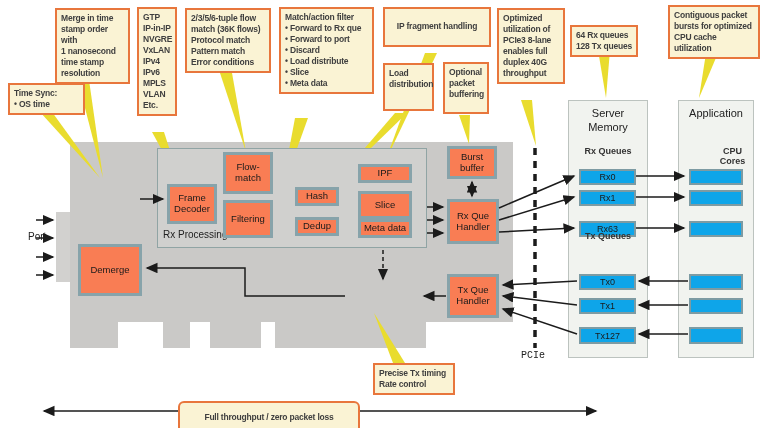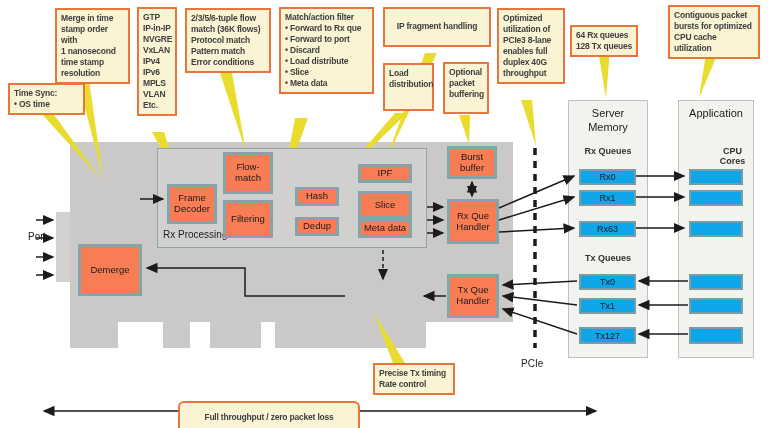--- a/index.html
+++ b/index.html
@@ -99,39 +99,39 @@
   <div class="abs comp pre" style="left:447px;top:274px;width:52px;height:44px;">Tx Que
 Handler</div>
 
   <div class="abs panel" style="left:568px;top:100px;width:80px;height:258px;">
     <div class="panel-title pre" style="top:6px;">Server
 Memory</div>
     <div class="panel-sub" style="top:45px;">Rx Queues</div>
     <div class="qbox" style="left:10px;top:68px;width:57px;height:16px;">Rx0</div>
     <div class="qbox" style="left:10px;top:89px;width:57px;height:16px;">Rx1</div>
     <div class="qbox" style="left:10px;top:120px;width:57px;height:16px;">Rx63</div>
-    <div class="panel-sub" style="top:152px;">Tx Queues</div>
+    <div class="panel-sub" style="top:130px;">Tx Queues</div>
     <div class="qbox" style="left:10px;top:173px;width:57px;height:16px;">Tx0</div>
     <div class="qbox" style="left:10px;top:197px;width:57px;height:16px;">Tx1</div>
     <div class="qbox" style="left:10px;top:226px;width:57px;height:17px;">Tx127</div>
   </div>
 
   <div class="abs panel" style="left:678px;top:100px;width:76px;height:258px;">
     <div class="panel-title" style="top:6px;">Application</div>
     <div class="panel-sub" style="top:45px;margin-left:33px;">CPU Cores</div>
     <div class="qbox" style="left:10px;top:68px;width:54px;height:16px;"></div>
     <div class="qbox" style="left:10px;top:89px;width:54px;height:16px;"></div>
     <div class="qbox" style="left:10px;top:120px;width:54px;height:16px;"></div>
     <div class="qbox" style="left:10px;top:173px;width:54px;height:16px;"></div>
     <div class="qbox" style="left:10px;top:197px;width:54px;height:16px;"></div>
     <div class="qbox" style="left:10px;top:226px;width:54px;height:17px;"></div>
   </div>
 
   <div class="abs small-label" style="left:28px;top:211px;margin-top:20px;">Port</div>
-  <div class="abs small-label" style="left:521px;top:358px;">PCIe</div>
+  <div class="abs small-label" style="left:521px;top:350px;font-family:Liberation Mono, monospace;">PCIe</div>
 
   <svg class="overlay" width="768" height="428" viewBox="0 0 768 428">
     <defs>
       <marker id="ah" orient="auto-start-reverse" markerWidth="9" markerHeight="8" refX="7" refY="3.5">
         <path d="M0,0 L8,3.5 L0,7 z" fill="#1b1b1b"></path>
       </marker>
     </defs>
     <g stroke="#1b1b1b" stroke-width="1.5" fill="none">
 
       <line x1="36" y1="220" x2="53" y2="220" marker-end="url(#ah)"></line>

